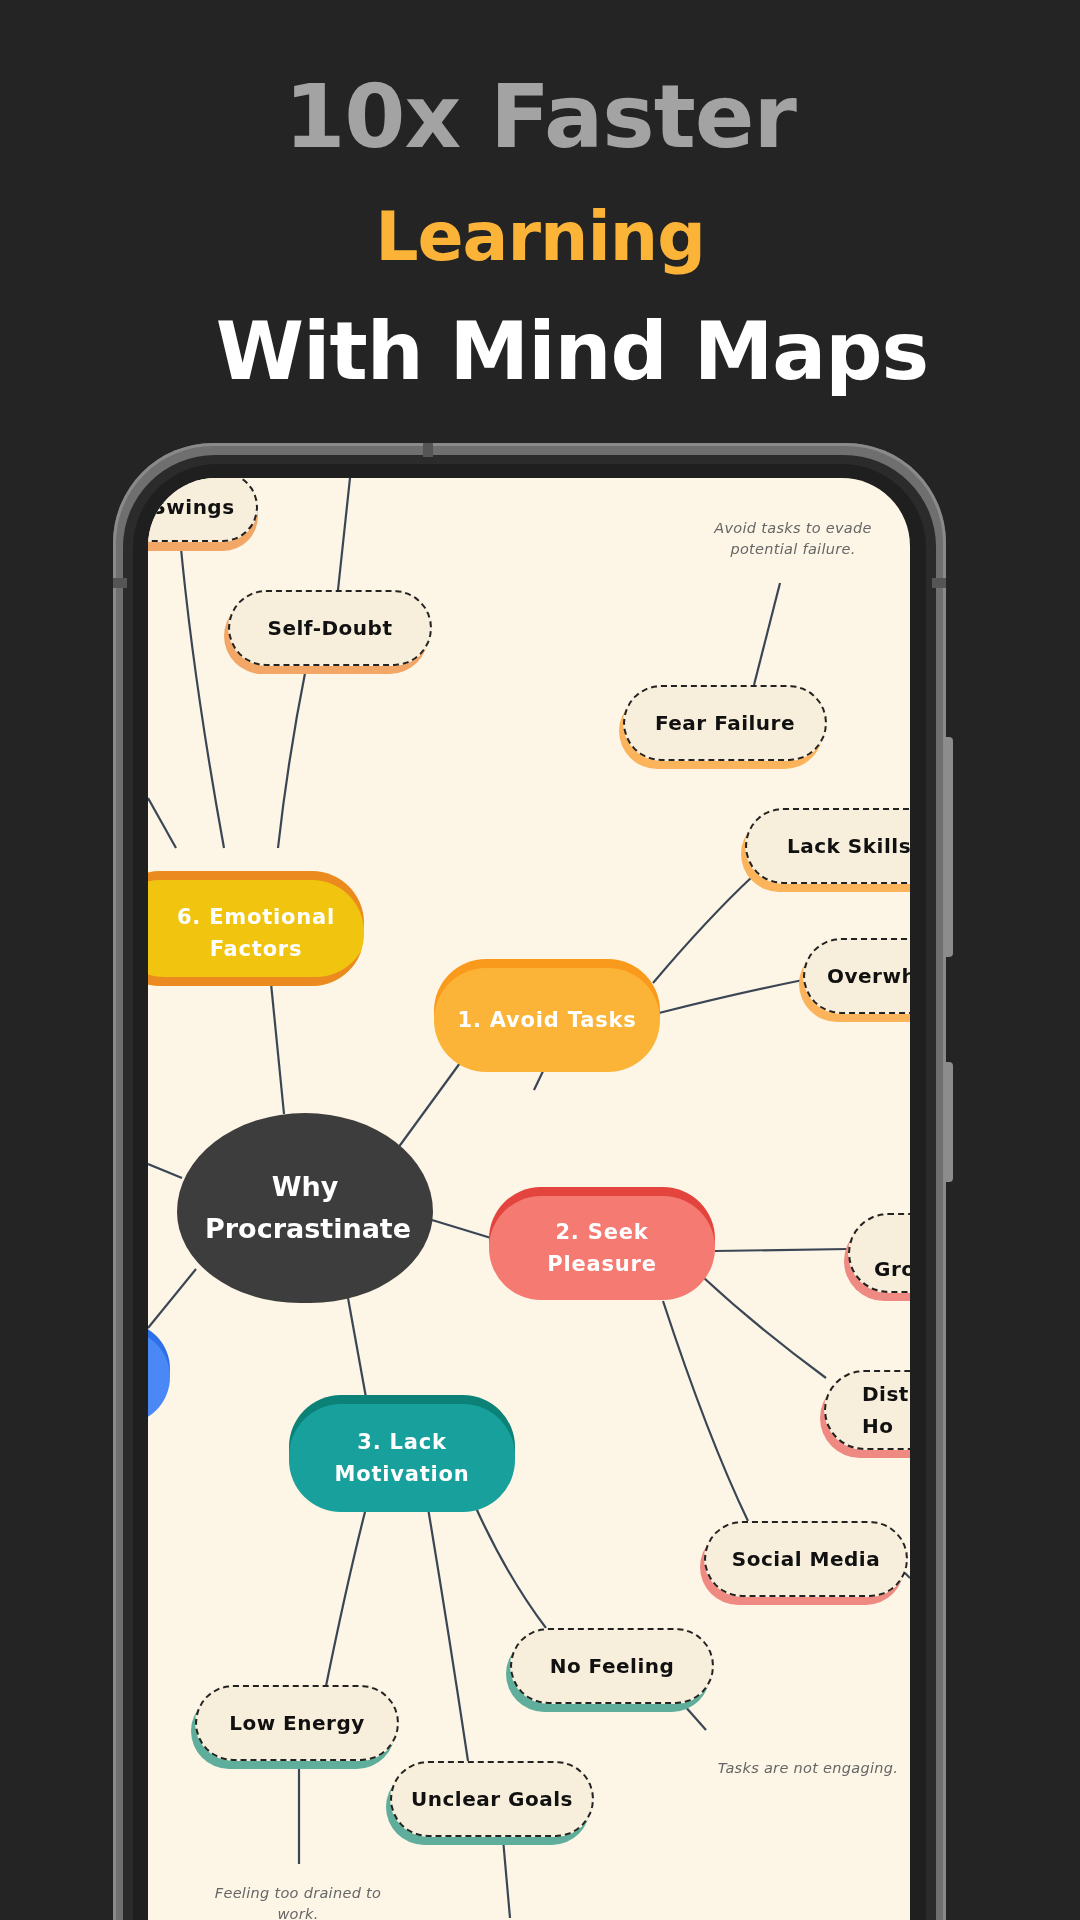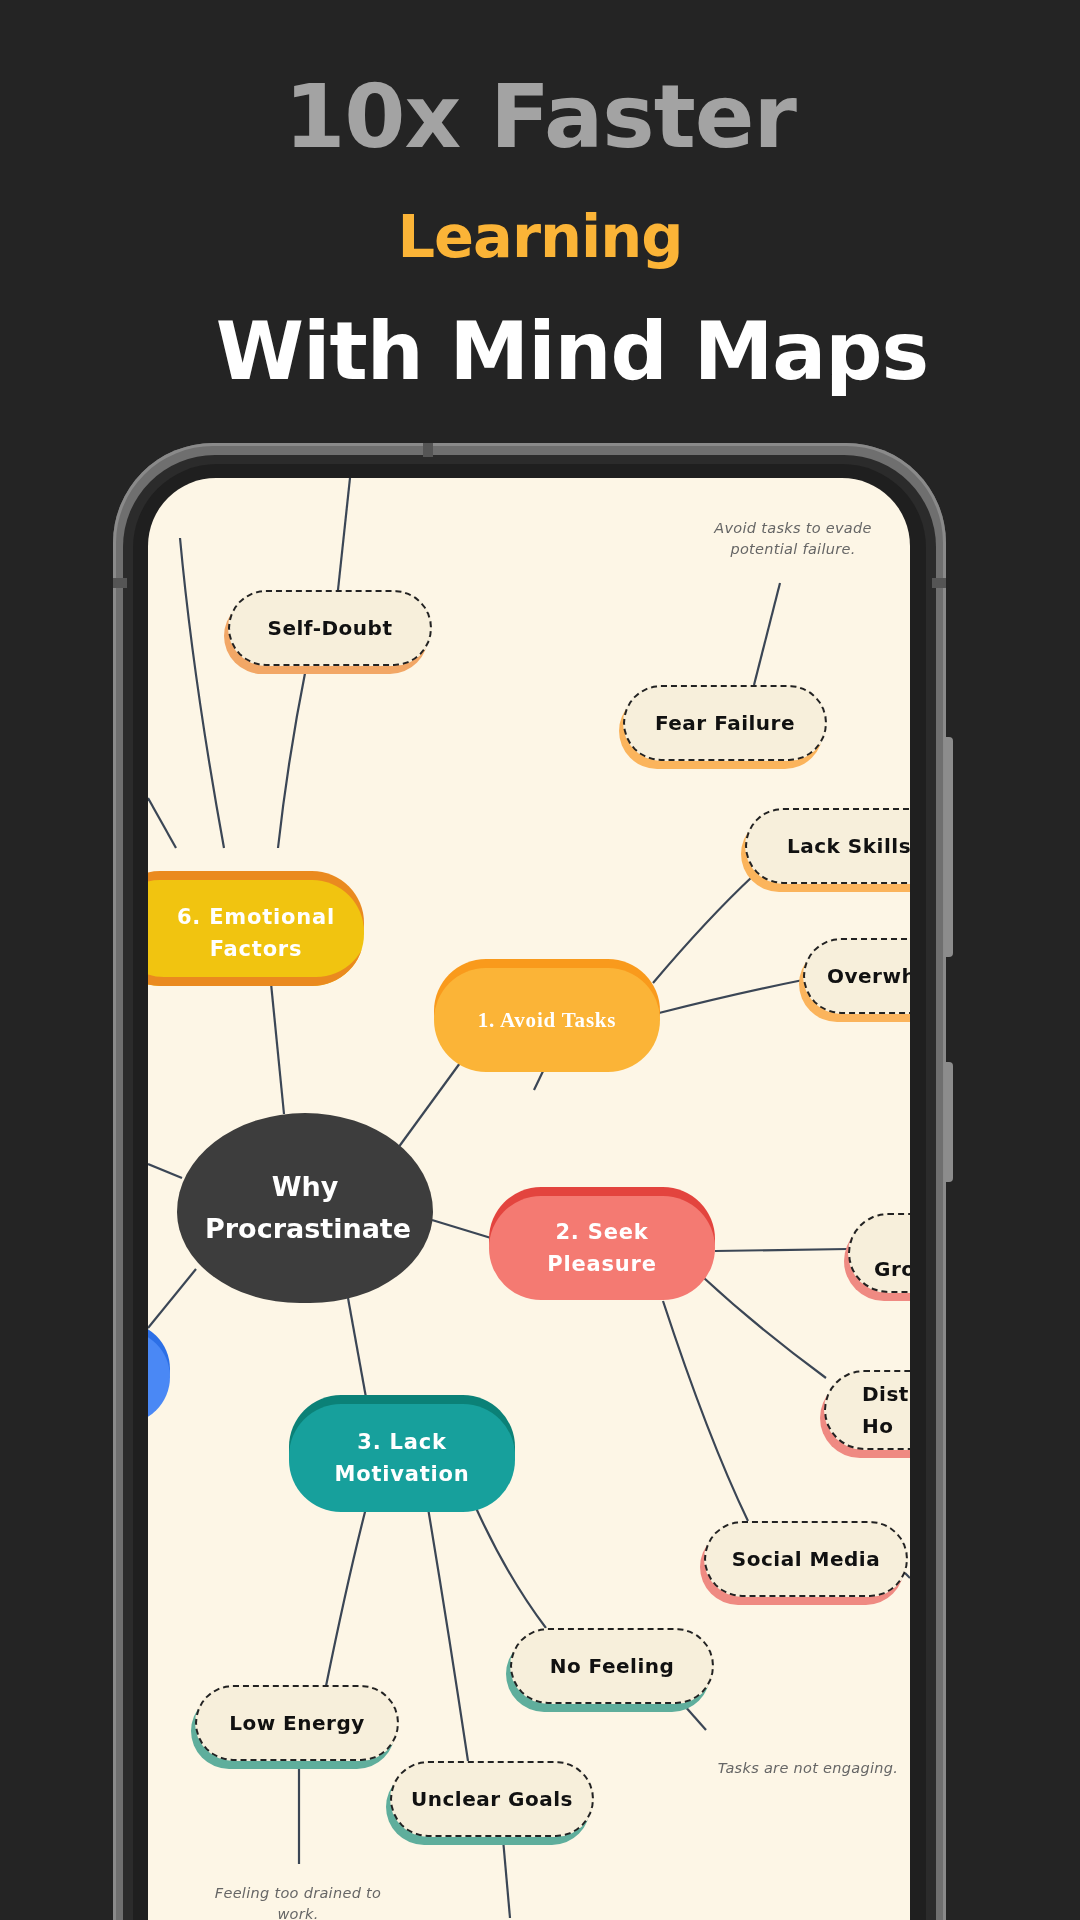--- a/index.html
+++ b/index.html
@@ -8,21 +8,21 @@
     background: #242424;
     font-family: "DejaVu Sans", sans-serif;
     position: relative;
   }
   .headline {
     position: absolute; left: 0; width: 1080px; text-align: center;
     font-weight: bold; letter-spacing: -1px;
     font-family: "DejaVu Sans", sans-serif;
   }
   .h1 { top: 62px; font-size: 88px; color: #a3a3a3; line-height: 110px; }
-  .h2 { top: 182px; font-size: 59px; color: #fbb437; line-height: 110px; }
+  .h2 { top: 182px; font-size: 68px; color: #fbb437; line-height: 110px; }
   .h3 { top: 302px; font-size: 80px; color: #ffffff; line-height: 100px; padding-left: 32px; }
 
   
   .phone-outer {
     position: absolute; left: 113px; top: 443px; width: 833px; height: 1600px;
     border-radius: 100px 100px 0 0;
     background: #6f6f6f;
     box-shadow: inset 0 0 0 3px #8a8a8a;
   }
   .phone-inner {
@@ -139,20 +139,23 @@
       <path d="M328 1030 Q 360 1100, 398 1150"></path>
 
       <path d="M535 1226 L 558 1252"></path>
 
       <path d="M151 1286 L 151 1386"></path>
 
       <path d="M355 1361 L 362 1440"></path>
     </g>
   </svg>
 
+  <div class="node sub" style="left:-110px;top:-6px;width:220px;height:70px;box-shadow:0 9px 0 #f2a766;">
+    <span style="padding-left:90px;">Swings</span>
+  </div>
 
   <div class="node sub" style="left:80px;top:112px;width:204px;height:76px;box-shadow:-4px 8px 0 #f2a766;">
     <span>Self-Doubt</span>
   </div>
 
   <div class="note" style="left:560px;top:40px;width:170px;">Avoid tasks to evade potential failure.</div>
 
   <div class="node sub" style="left:475px;top:207px;width:204px;height:76px;box-shadow:-4px 8px 0 #fbb45c;">
     <span>Fear Failure</span>
   </div>
@@ -162,21 +165,21 @@
   </div>
 
   <div class="node sub" style="left:655px;top:460px;width:210px;height:76px;box-shadow:-4px 8px 0 #fbb45c;justify-content:flex-start;padding-left:22px;">
     <span>Overwh</span>
   </div>
 
   <div class="node main" style="left:-40px;top:370px;width:256px;height:106px;background:#f1c410;box-shadow:4px -9px 0 #ea8a1f inset, 0 -9px 0 #ea8a1f;padding-left:40px;margin-top:32px;">
     <span style="width:170px;">6. Emotional Factors</span>
   </div>
 
-  <div class="node main" style="left:286px;top:490px;width:226px;height:104px;background:#fbb437;box-shadow:0 -9px 0 #f99a1c;font-family:Liberation Serif, serif;">
+  <div class="node main" style="left:286px;top:490px;width:226px;height:104px;background:#fbb437;box-shadow:0 -9px 0 #f99a1c;">
     <span>1. Avoid Tasks</span>
   </div>
 
   <div class="node root" style="left:29px;top:635px;width:256px;height:190px;border-radius:50% 50% 48% 48% / 52% 52% 48% 48%;">
     <span style="width:200px;">Why Procrastinate</span>
   </div>
 
   <div class="node main" style="left:-120px;top:852px;width:142px;height:94px;background:#4a88f5;box-shadow:0 -8px 0 #2c6fe6;border-radius:47px;"></div>
 
   <div class="node main" style="left:341px;top:718px;width:226px;height:104px;background:#f47a72;box-shadow:0 -9px 0 #e3443e;">

